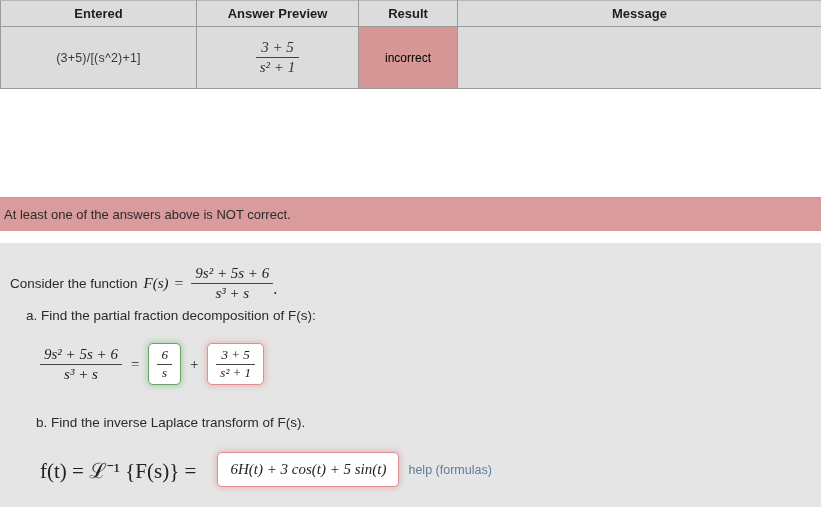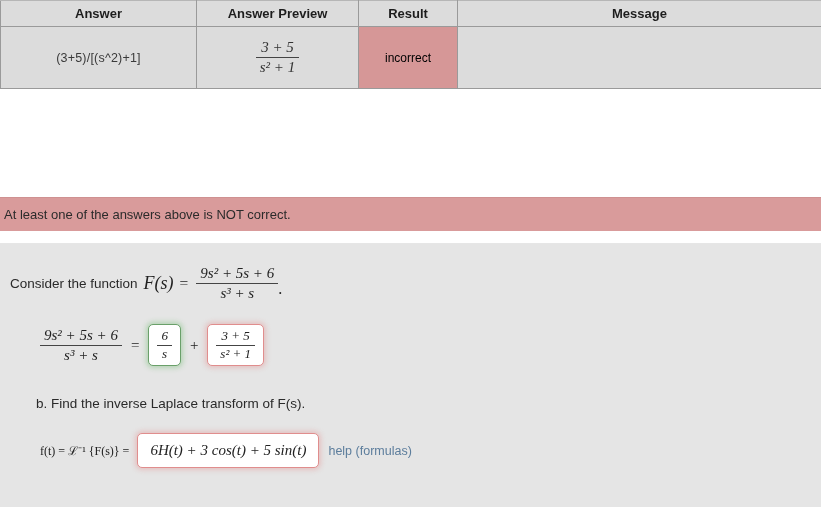--- a/index.html
+++ b/index.html
@@ -118,21 +118,21 @@
     box-shadow: 0 0 5px 2px rgba(228,150,150,.45);
   }
   .ansbox.wide { padding: 8px 12px; min-height: 30px; font-style: italic; }
 
   .row-fout {
     display: flex; align-items: center;
     padding-left: 40px; margin-top: 22px;
   }
   .lhs {
     font-family: "Liberation Serif", serif;
-    font-size: 12px; margin-right: 8px; white-space: nowrap;
+    font-size: 21px; margin-right: 21px; white-space: nowrap;
   }
   .helplink {
     margin-left: 9px; color: #5c7d9c;
     font-size: 12.5px;
     font-family: "Liberation Sans", sans-serif;
     text-decoration: none; cursor: pointer;
   }
   .mono-ans { font-family: "Liberation Serif", serif; font-size: 15px; color: #222; white-space: nowrap; }
 </style>
 </head>
@@ -142,21 +142,21 @@
 
   <table class="results-table">
     <colgroup>
       <col class="c-entered">
         <col class="c-preview">
         <col class="c-result">
         <col class="c-message">
     </colgroup>
     <thead>
       <tr>
-        <th>Answer</th>
+        <th>Entered</th>
         <th>Answer Preview</th>
         <th>Result</th>
         <th>Message</th>
       </tr>
     </thead>
     <tbody>
 
 
       <tr class="row-tall">
         <td class="cell-entered">(3+5)/[(s^2)+1]</td>
@@ -174,29 +174,30 @@
   </table>
 
   <div class="alert">
     <span>At least one of the answers above is NOT correct.</span>
   </div>
 
   <div class="panel">
 
     <div class="row-consider">
       <span class="line">Consider the function</span>
-      <span class="it" style="font-size:18px;margin:0 6px 0 6px;">F(s)</span>
+      <span class="it" style="font-size:15px;margin:0 6px 0 6px;">F(s)</span>
       <span style="font-family:'Liberation Serif',serif;font-size:15.5px;">=</span>
       <span class="frac big" style="margin-left:8px;">
         <span class="num it">9s² + 5s + 6</span>
         <span class="den it">s³ + s</span>
       </span>
       <span style="font-family:'Liberation Serif',serif;align-self:flex-end;padding-bottom:6px;">.</span>
     </div>
 
+    <div class="row-parta line">a. Find the partial fraction decomposition of F(s):</div>
 
     <div class="eq-row">
       <span class="frac big">
         <span class="num it">9s² + 5s + 6</span>
         <span class="den it">s³ + s</span>
       </span>
       <span class="op">=</span>
 
       <span class="ansbox ok">
         <span class="frac sm">

